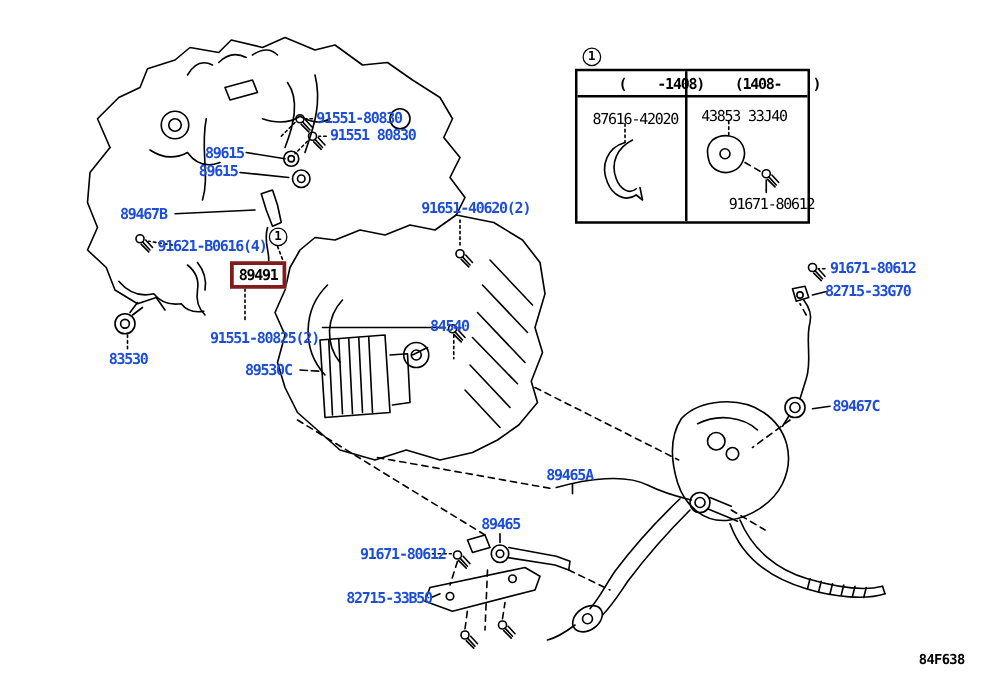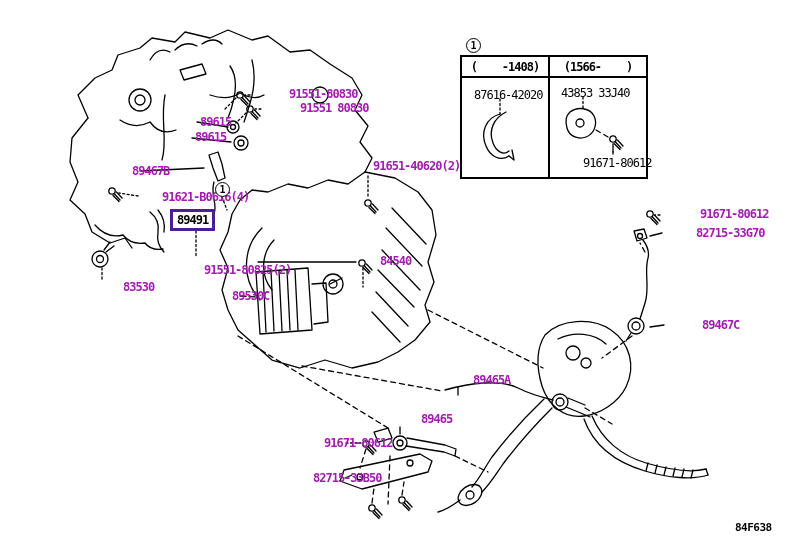--- a/index.html
+++ b/index.html
@@ -1,31 +1,31 @@
 <!DOCTYPE html>
 <html><head>
 <meta charset="utf-8">
 <style>
   html,body{margin:0;padding:0;background:#fff;}
   #stage{position:relative;width:796px;height:549px;background:#ffffff;overflow:hidden;
          font-family:"DejaVu Sans Mono", monospace;color:#000;}
   #art{position:absolute;left:0;top:0;}
   .lbl{position:absolute;font-weight:bold;font-size:12px;letter-spacing:-1px;
-       line-height:1;white-space:pre;color:#a21caf;margin-left:36px;}
-  .hl{position:absolute;left:170px;top:209px;height:14px;padding:1px 4px;
-      border:3px solid #4c1d95;display:flex;align-items:center;justify-content:center;
+       line-height:1;white-space:pre;color:#1d4ed8;}
+  .hl{position:absolute;left:184px;top:209px;height:14px;padding:1px 4px;
+      border:3px solid #7f1d1d;display:flex;align-items:center;justify-content:center;
       font-weight:bold;font-size:12px;letter-spacing:-1px;white-space:pre;background:#fff;}
   .marker{position:absolute;width:13px;height:13px;border:1.5px solid #000;border-radius:50%;
       display:flex;align-items:center;justify-content:center;
       font-weight:bold;font-size:10px;line-height:1;background:#fff;}
   .vtable{position:absolute;left:460px;top:55px;width:184px;height:120px;border:2px solid #000;}
   .vt-divider{position:absolute;left:86px;top:0;bottom:0;width:0;border-left:2px solid #000;}
   .vt-headrule{position:absolute;left:0;right:0;top:19px;height:0;border-top:2px solid #000;}
   .vt-h{position:absolute;top:0;height:19px;display:flex;align-items:center;justify-content:center;
-      font-weight:bold;font-size:12px;letter-spacing:-1px;white-space:pre;}
+      font-weight:bold;font-size:12px;letter-spacing:-1px;white-space:pre;margin-left:24px;}
   .vt-p{position:absolute;font-weight:normal;font-size:12px;letter-spacing:-1px;white-space:pre;}
   .code{position:absolute;left:735px;top:521px;font-weight:bold;font-size:11px;letter-spacing:-0.5px;text-align:center;}
 </style>
 </head>
 <body>
 
 <div id="stage">
 
   <svg id="art" width="796" height="549" viewBox="0 0 796 549">
     <defs>
@@ -185,21 +185,21 @@
 
   <div class="hl">89491</div>
 
   <div class="marker" style="left:215px;top:182px">1</div>
 
   <div class="marker" style="left:466px;top:38px">1</div>
   <div class="vtable">
     <div class="vt-divider"></div>
     <div class="vt-headrule"></div>
     <div class="vt-h" style="left:0;width:86px">(    -1408)</div>
-    <div class="vt-h" style="left:88px;width:96px">(1566-    )</div>
+    <div class="vt-h" style="left:88px;width:96px">(1408-    )</div>
     <div class="vt-p" style="left:12px;top:31px">87616-42020</div>
     <div class="vt-p" style="left:99px;top:29px">43853 33J40</div>
     <div class="vt-p" style="left:121px;top:99px">91671-80612</div>
   </div>
 
   <div class="code">84F638</div>
 
 </div>
 
 </body></html>

